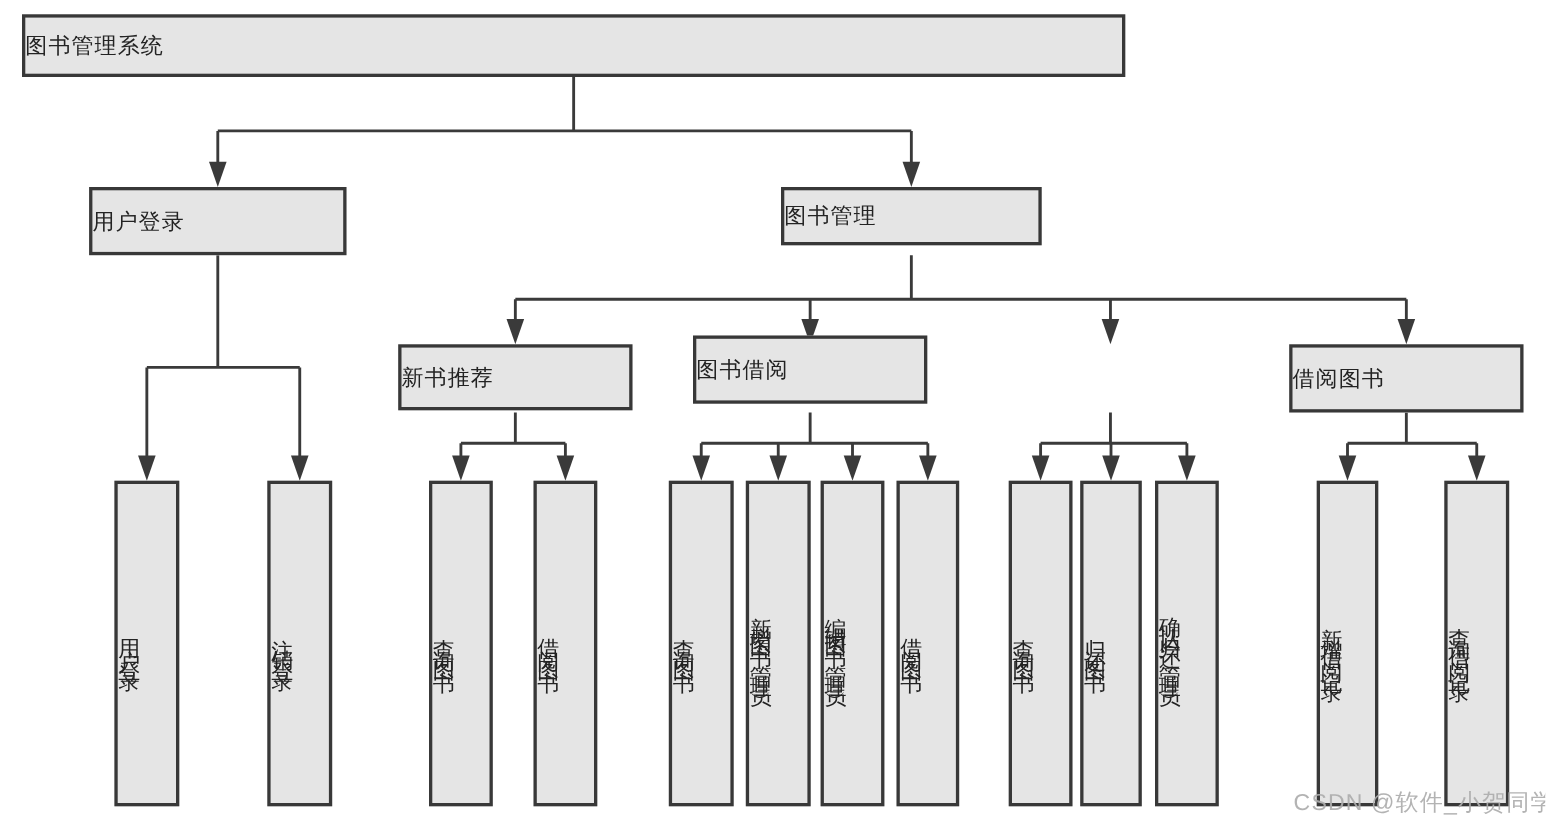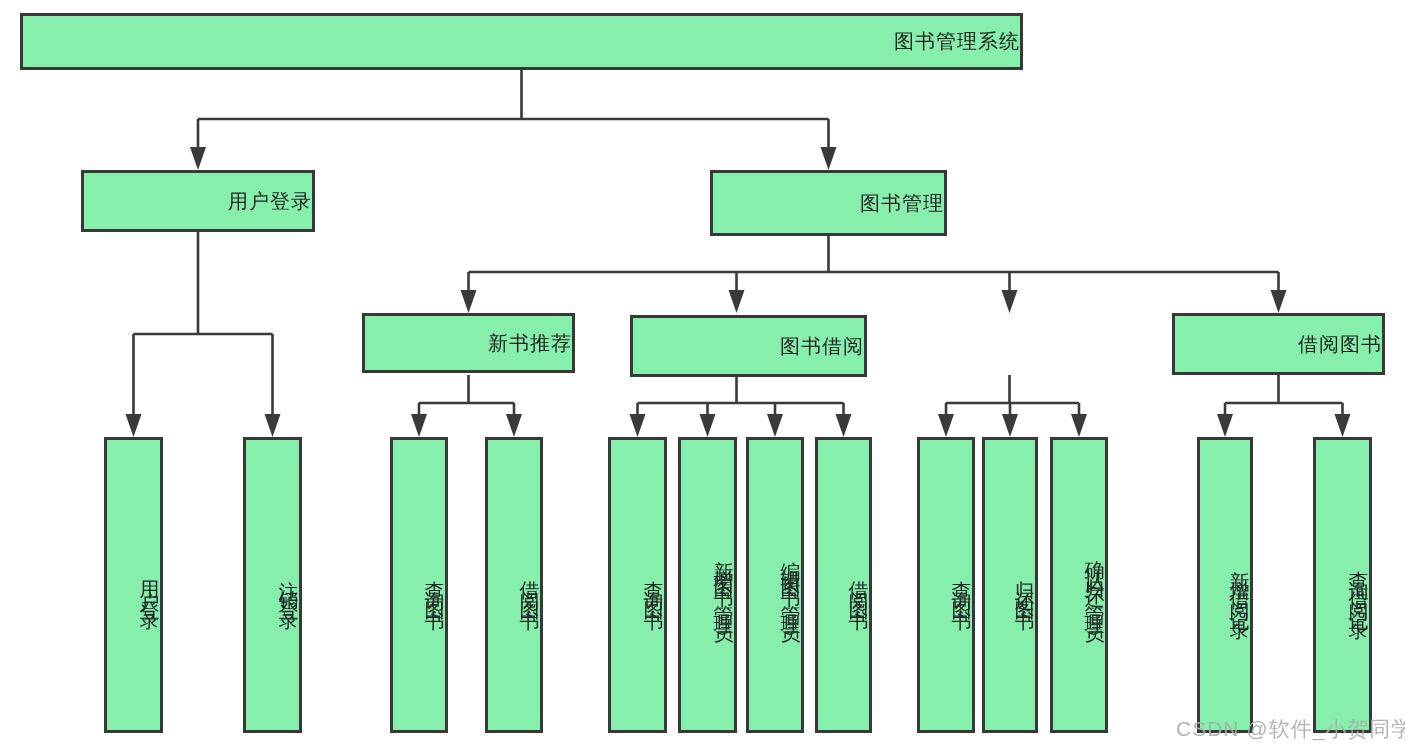--- a/index.html
+++ b/index.html
@@ -27,37 +27,36 @@
     stroke-width: 2.6;
   }
   .connectors polygon {
     fill: #3a3a3a;
     stroke: none;
   }
   .box {
     position: absolute;
     box-sizing: border-box;
     border: 3px solid #383838;
-    background: #86efac;
+    background: #e5e5e5;
     display: flex;
     align-items: center;
-    justify-content: flex-end;
-    padding-left: 21px;
+    justify-content: flex-start;
   }
   .hlabel {
     font-size: 20px;
     color: #232323;
     letter-spacing: 1px;
     white-space: nowrap;
   }
   .root    { left: 20px;   top: 13px;  width: 1003px; height: 57px; }
   .n-user  { left: 81px;   top: 170px; width: 234px;  height: 62px; }
-  .n-mgmt  { left: 710px;  top: 170px; width: 237px;  height: 66px; }
+  .n-mgmt  { left: 710px;  top: 170px; width: 237px;  height: 53px; }
   .n-rec   { left: 362px;  top: 313px; width: 213px;  height: 60px; }
-  .n-bor   { left: 630px;  top: 315px; width: 237px;  height: 62px; }
+  .n-bor   { left: 630px;  top: 305px; width: 213px;  height: 62px; }
   .n-cur   { left: 902px;  top: 313px; width: 215px;  height: 62px; }
   .n-rcd   { left: 1172px; top: 313px; width: 213px;  height: 62px; }
   .leaf {
     top: 437px;
     height: 296px;
   }
   .leaf .vlabel {
     writing-mode: vertical-lr;
     text-orientation: mixed;
     font-size: 20px;

